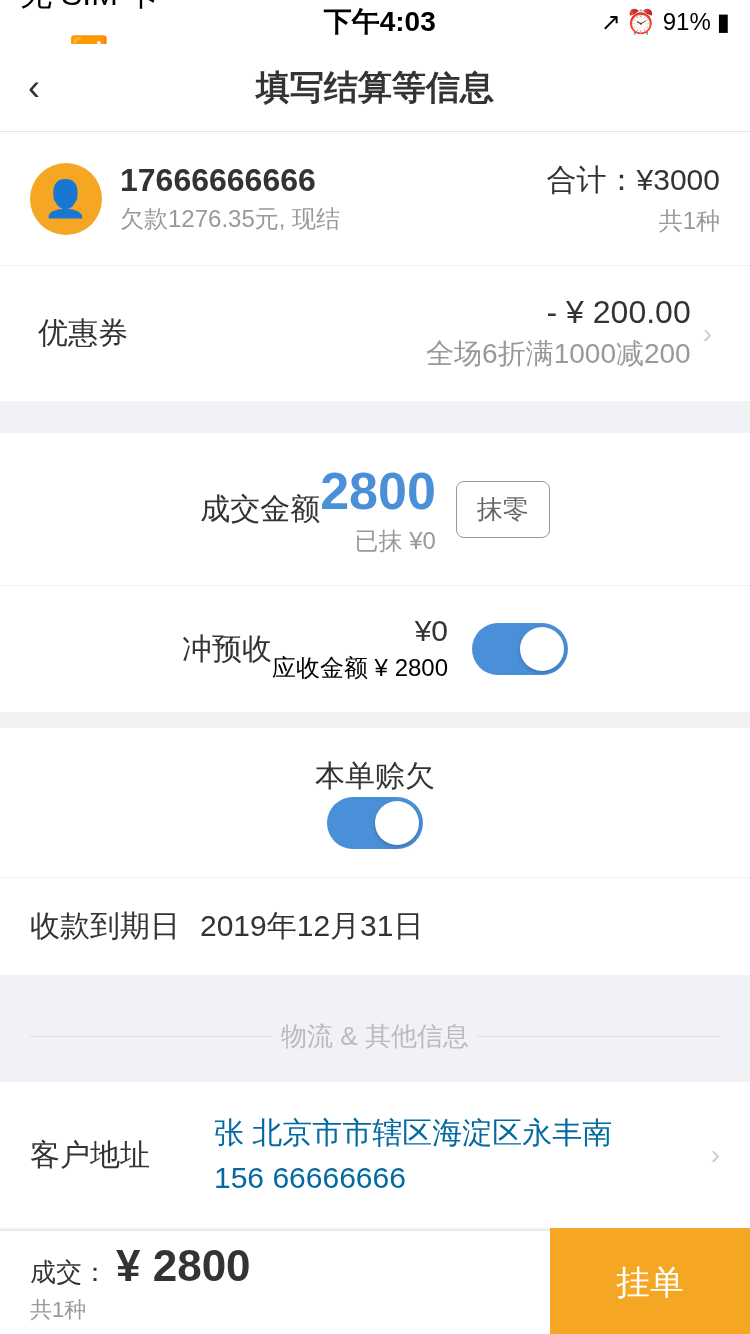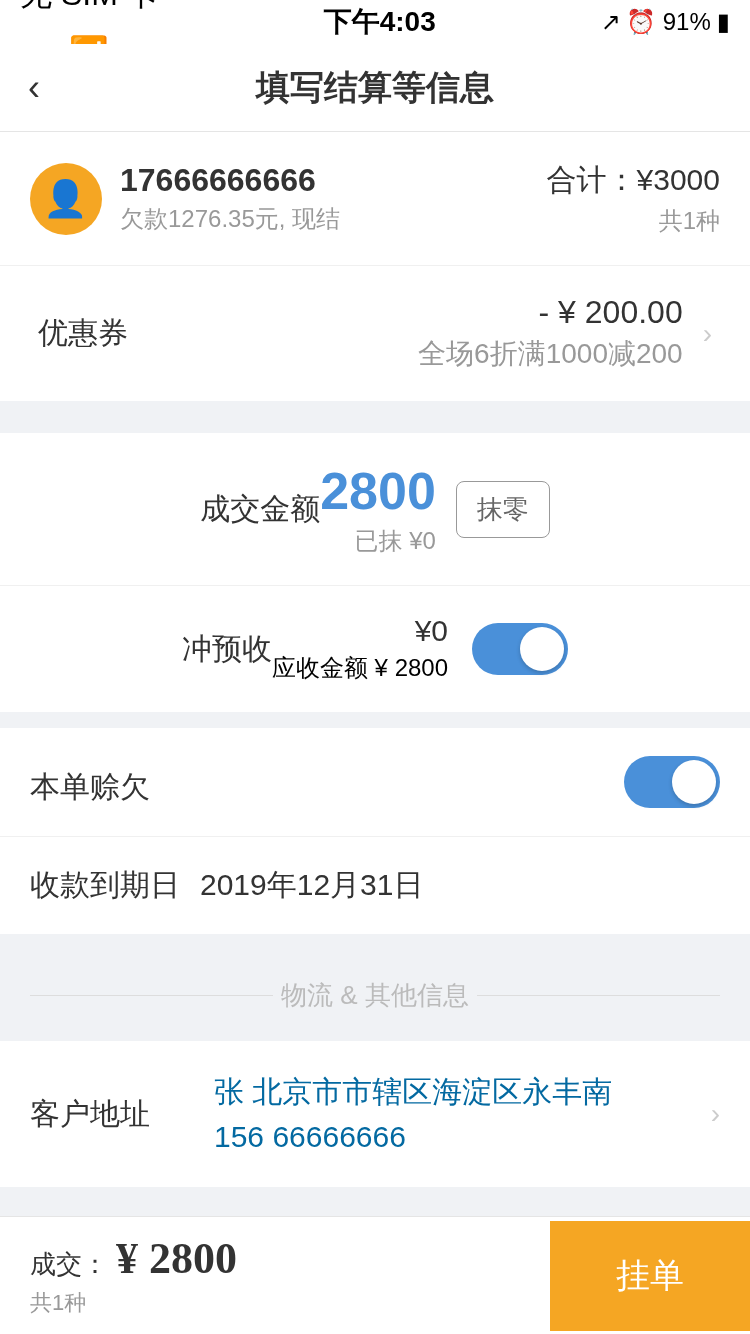--- a/index.html
+++ b/index.html
@@ -175,23 +175,24 @@
       background: #fff;
       position: absolute;
       top: 4px;
       right: 4px;
       box-shadow: 0 2px 4px rgba(0,0,0,0.2);
     }
 
     
     .debt-row {
       display: flex;
-      align-items: flex-end;
+      align-items: center;
       justify-content: space-between;
       padding: 28px 30px;
+      flex-direction: column;
     }
     .debt-label { font-size: 30px; color: #333; }
 
     
     .due-row {
       display: flex;
       align-items: center;
       padding: 28px 30px;
       gap: 20px;
       border-top: 1px solid #f0f0f0;
@@ -233,37 +234,37 @@
     .bottom-gray {
       background: #f0f2f5;
       height: 160px;
     }
 
     
     .bottom-bar {
       position: fixed;
       bottom: 0;
       width: 750px;
-      height: 118px;
+      height: 104px;
       display: flex;
       align-items: center;
       background: #fff;
       border-top: 1px solid #e5e5e5;
     }
     .bottom-summary {
       flex: 1;
       padding: 0 30px;
     }
     .bottom-summary-top {
       display: flex;
       align-items: baseline;
       gap: 8px;
     }
     .bottom-summary-label { font-size: 26px; color: #333; }
-    .bottom-summary-amount { font-size: 44px; color: #333; font-weight: 600; font-family: Liberation Serif, serif; }
+    .bottom-summary-amount { font-size: 44px; color: #333; font-weight: 600; }
     .bottom-summary-count { font-size: 22px; color: #999; margin-top: 4px; }
     .btn-hang {
       width: 200px;
       height: 110px;
       background: #f5a623;
       display: flex;
       align-items: center;
       justify-content: center;
       font-size: 34px;
       color: #fff;
@@ -317,21 +318,21 @@
         </div>
       </div>
       <div class="user-right">
         <div class="total-amount">合计：¥3000</div>
         <div class="total-count">共1种</div>
       </div>
     </div>
 
     <div class="coupon-row">
       <div class="coupon-label">优惠券</div>
-      <div style="text-align:right; display:flex; align-items:center; gap:20px;">
+      <div style="text-align:right; display:flex; align-items:center; gap:12px;">
         <div>
           <div class="coupon-discount">- ¥ 200.00</div>
           <div class="coupon-desc">全场6折满1000减200</div>
         </div>
         <div class="coupon-arrow">›</div>
       </div>
     </div>
   </div>
 
   <div class="section-divider"></div>

